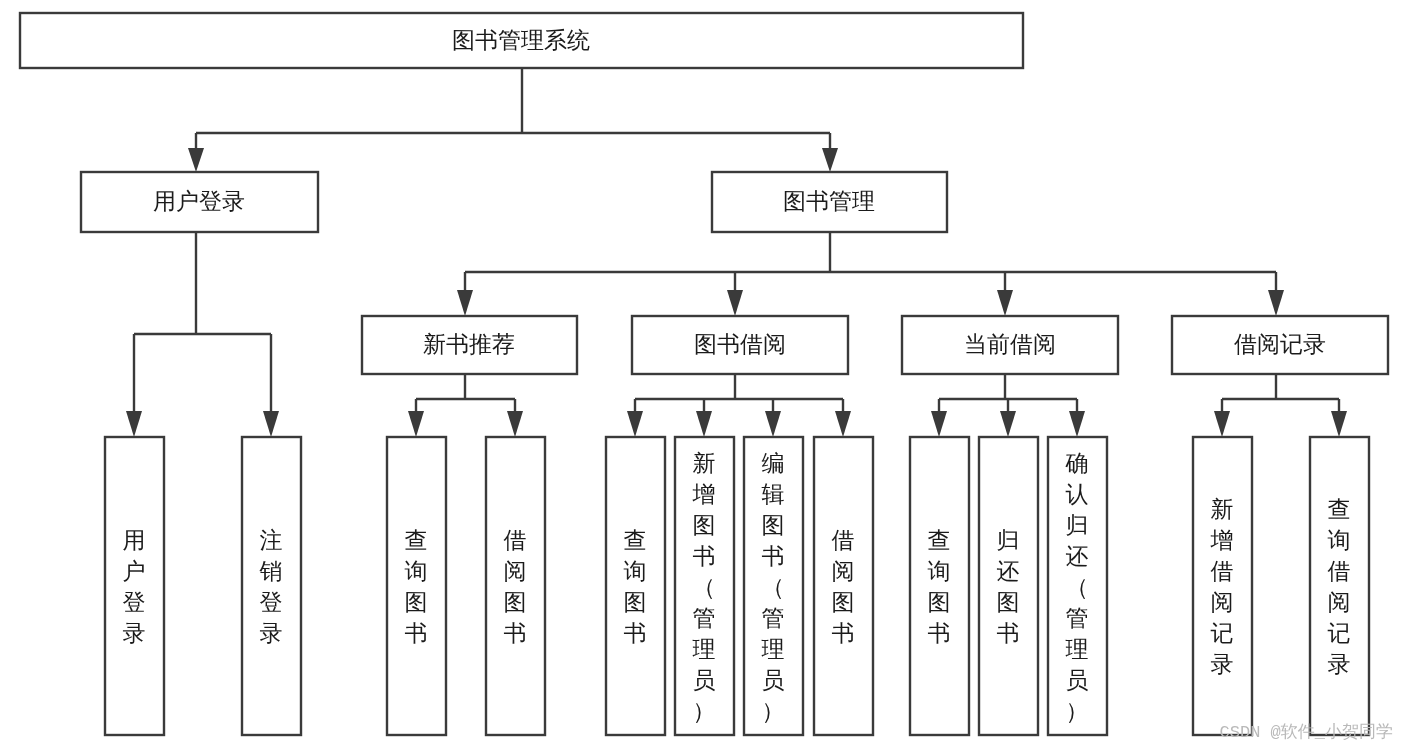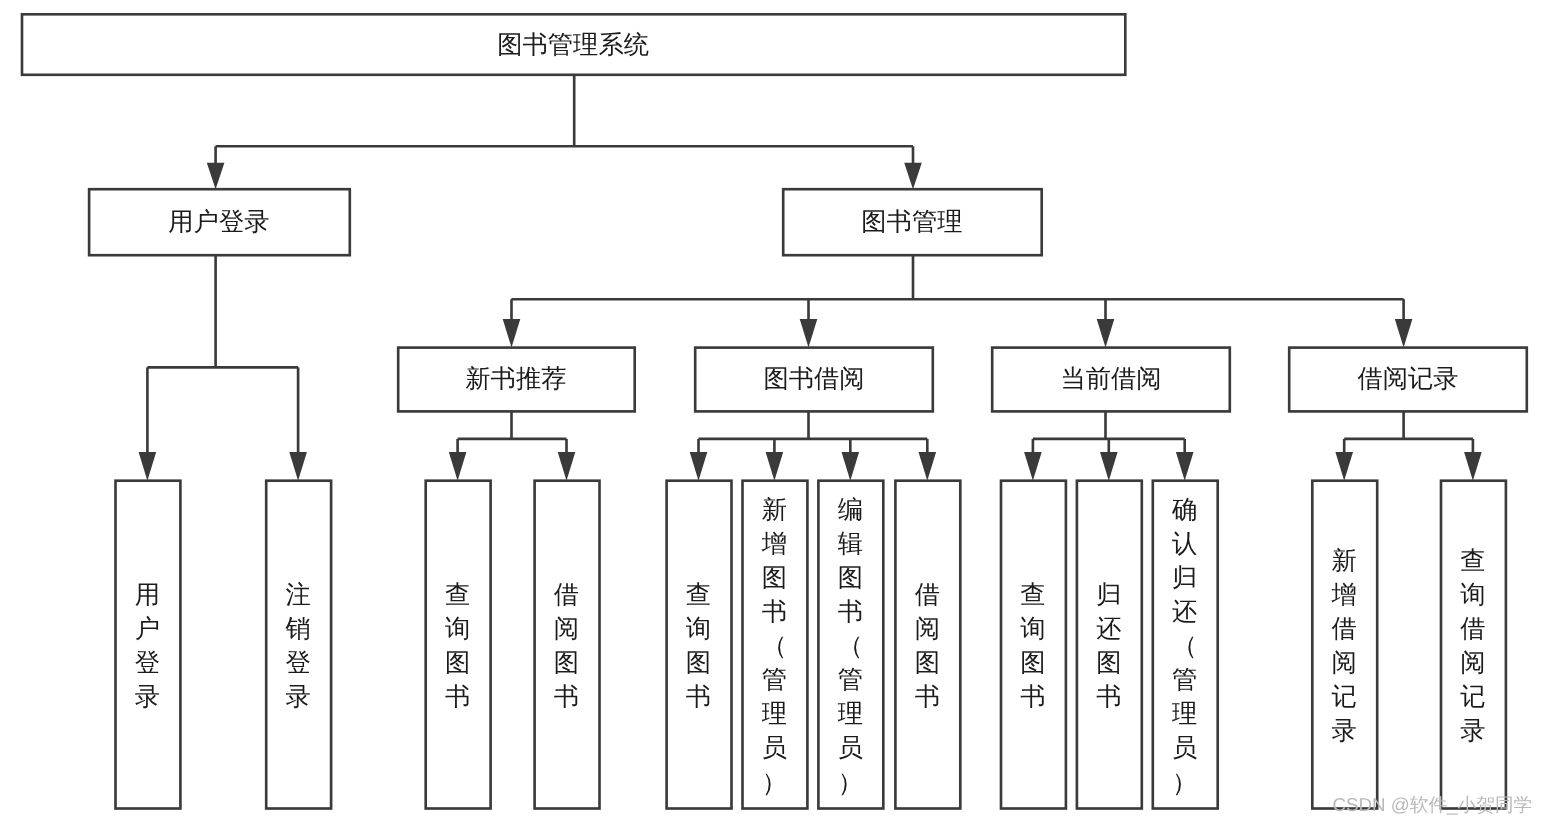--- a/index.html
+++ b/index.html
@@ -51,21 +51,21 @@
     fill: none;
   }
   .arrow-head {
     fill: #3a3a3a;
     stroke: none;
   }
   .watermark {
     position: absolute;
     right: 12px;
     bottom: 4px;
-    font-family: Liberation Sans, sans-serif;
+    font-family: Liberation Mono, monospace;
     font-size: 17px;
     color: #b9b9b9;
     white-space: nowrap;
     user-select: none;
   }
 </style>
 </head>
 <body>
 
 <div id="diagram-root">

